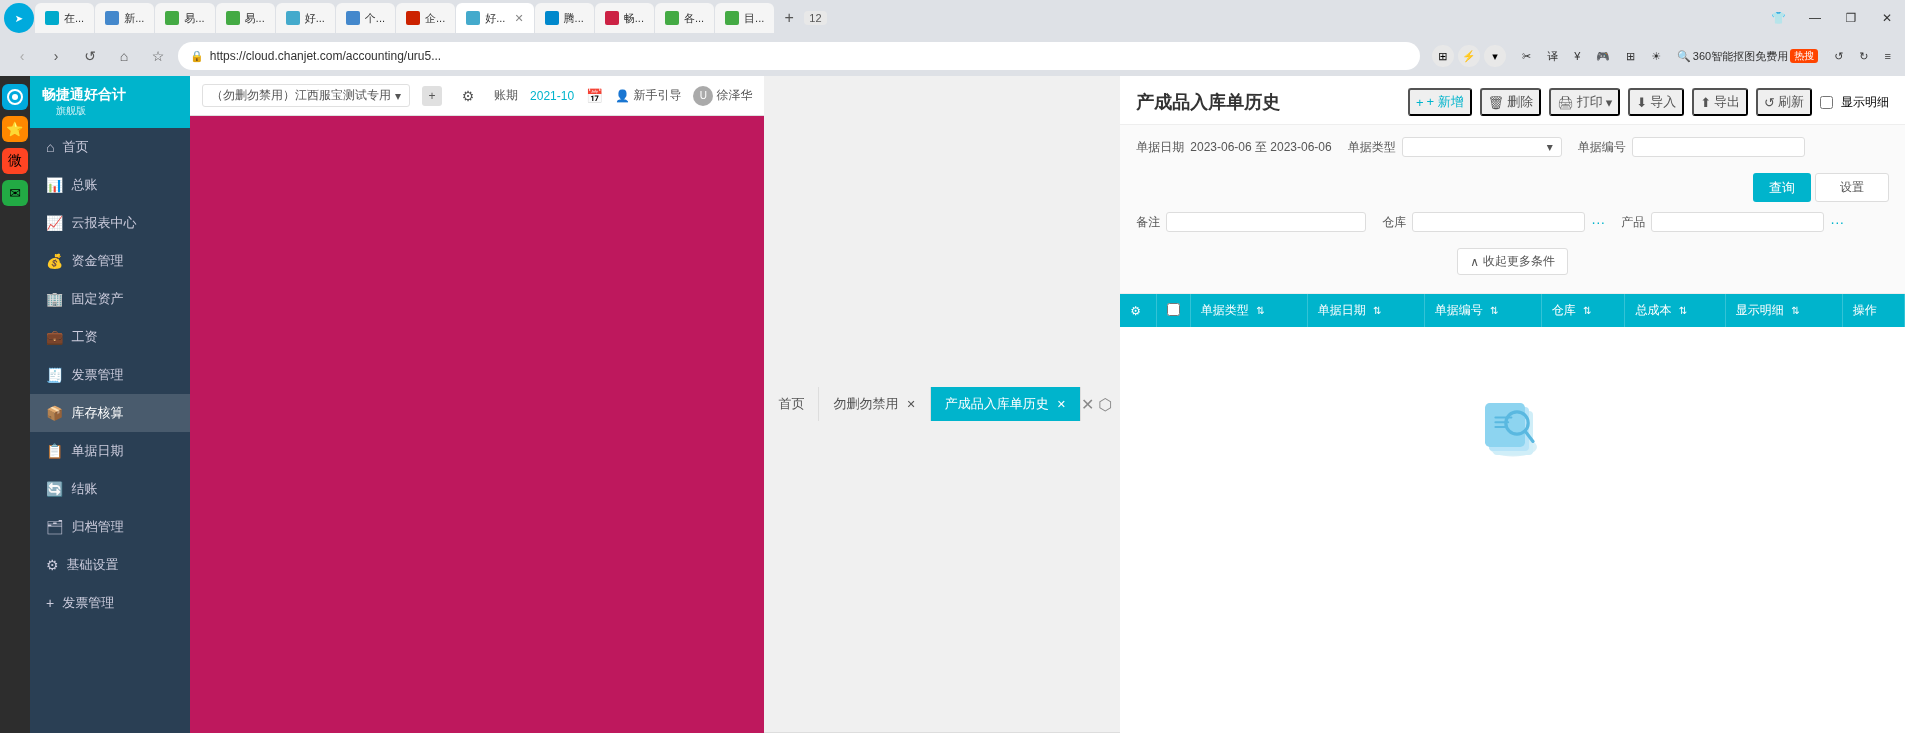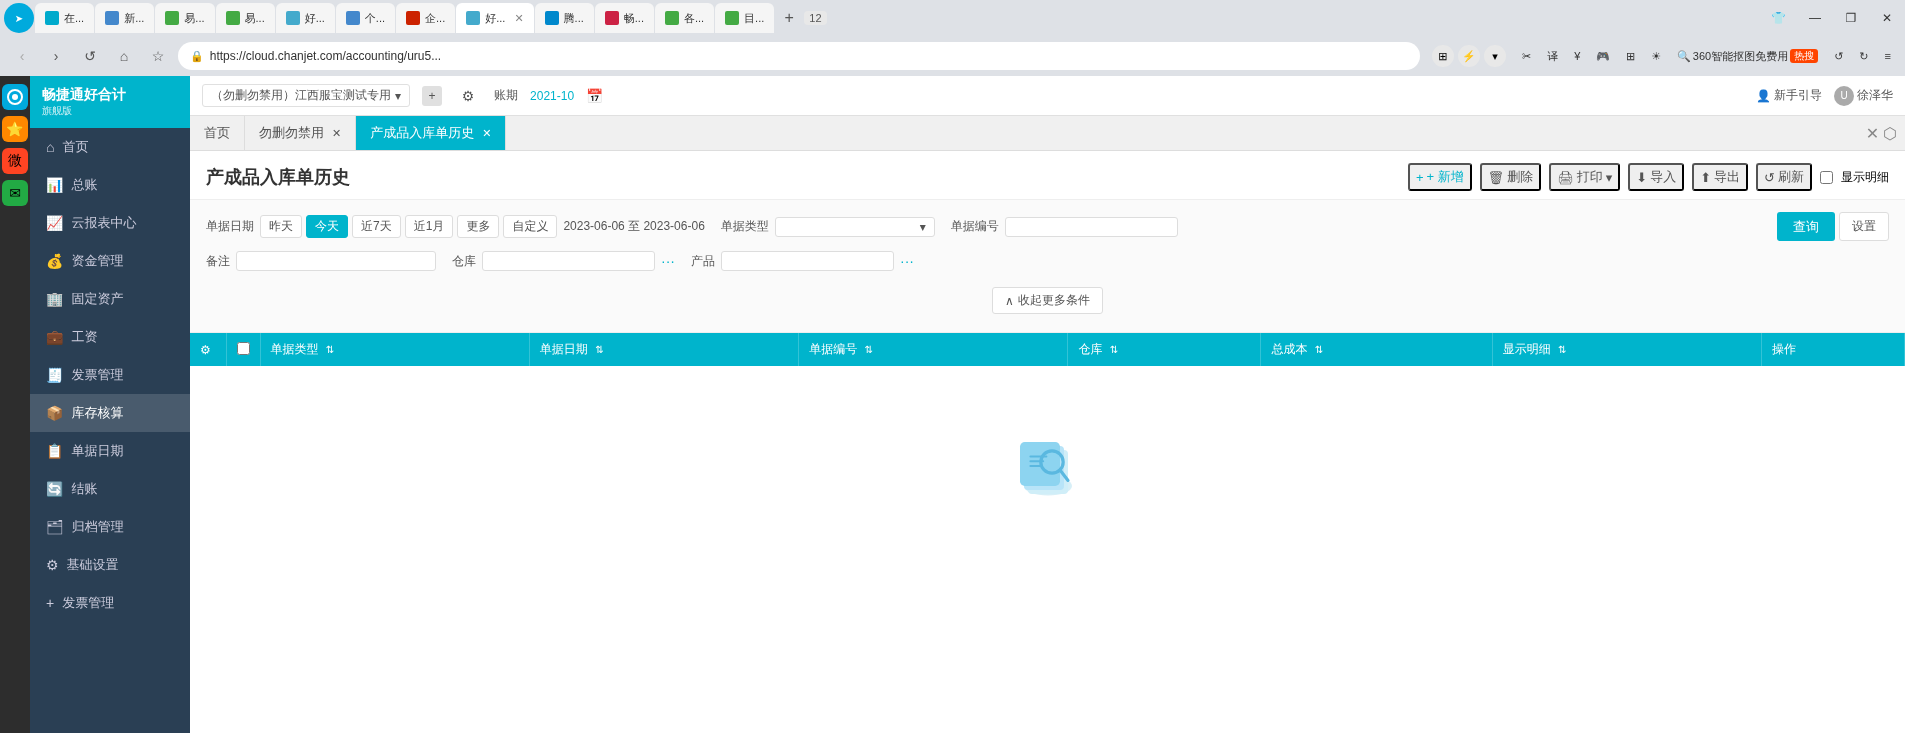--- a/index.html
+++ b/index.html
@@ -31,27 +31,27 @@
     .app-sidebar { position: fixed; left: 0; top: 76px; width: 30px; height: calc(100% - 76px); background: #2d2d2d; display: flex; flex-direction: column; align-items: center; padding-top: 8px; gap: 6px; z-index: 10; }
     .app-icon { width: 26px; height: 26px; border-radius: 6px; display: flex; align-items: center; justify-content: center; cursor: pointer; font-size: 14px; }
 
     
     .main-layout { display: flex; height: calc(100vh - 76px); margin-left: 30px; }
 
     
     .left-nav { width: 160px; background: #2a3f54; display: flex; flex-direction: column; flex-shrink: 0; }
     .left-nav-header { background: #00b4cc; padding: 10px 12px; }
     .left-nav-logo { color: #fff; font-size: 14px; font-weight: bold; }
-    .left-nav-sub { color: rgba(255,255,255,0.8); font-size: 10px; }
+    .left-nav-sub { color: rgba(255,255,255,0.8); font-size: 10px; margin-left: 14px; }
     .nav-item { display: flex; align-items: center; gap: 8px; padding: 10px 16px; color: #ccd; font-size: 13px; cursor: pointer; }
     .nav-item.active { background: rgba(255,255,255,0.15); color: #fff; }
     .nav-item .nav-icon { font-size: 14px; }
 
     
-    .content-area { flex: 1; display: flex; flex-direction: column; background: #14b8a6; overflow: hidden; }
+    .content-area { flex: 1; display: flex; flex-direction: row; background: #be185d; overflow: hidden; }
 
     
     .top-bar { background: #fff; height: 40px; display: flex; align-items: center; padding: 0 12px; gap: 12px; border-bottom: 1px solid #e0e0e0; flex-shrink: 0; }
     .company-selector { display: flex; align-items: center; gap: 4px; color: #555; font-size: 12px; cursor: pointer; border: 1px solid #e0e0e0; padding: 2px 8px; border-radius: 3px; }
     .period-label { font-size: 12px; color: #555; }
     .period-value { font-size: 12px; color: #00b4cc; cursor: pointer; }
     .top-bar-right { margin-left: auto; display: flex; align-items: center; gap: 12px; }
     .help-link { font-size: 12px; color: #555; cursor: pointer; display: flex; align-items: center; gap: 3px; }
     .user-info { font-size: 12px; color: #555; cursor: pointer; display: flex; align-items: center; gap: 3px; }
 
@@ -78,21 +78,21 @@
     .date-btn { padding: 2px 8px; border: 1px solid #ddd; border-radius: 3px; font-size: 12px; color: #555; cursor: pointer; background: #fff; }
     .date-btn.active { background: #00b4cc; color: #fff; border-color: #00b4cc; }
     .date-range { font-size: 12px; color: #555; }
     .select-field { display: flex; align-items: center; gap: 4px; border: 1px solid #ddd; border-radius: 3px; padding: 2px 8px; background: #fff; cursor: pointer; font-size: 12px; color: #555; min-width: 120px; }
     .input-field { border: 1px solid #ddd; border-radius: 3px; padding: 2px 8px; font-size: 12px; color: #555; min-width: 120px; }
     .more-dots { color: #00b4cc; cursor: pointer; font-size: 14px; }
     .collapse-btn { display: flex; align-items: center; gap: 4px; color: #555; font-size: 12px; cursor: pointer; padding: 4px 12px; border: 1px solid #ddd; border-radius: 3px; background: #fff; }
     .collapse-row { display: flex; justify-content: center; padding: 6px 0; }
 
     .search-btn { background: #00b4cc; color: #fff; border: none; border-radius: 3px; padding: 5px 16px; font-size: 13px; cursor: pointer; }
-    .set-btn { background: #fff; color: #555; border: 1px solid #ddd; border-radius: 3px; padding: 5px 12px; font-size: 12px; cursor: pointer; }
+    .set-btn { background: #fff; color: #555; border: 1px solid #ddd; border-radius: 3px; padding: 5px 24px; font-size: 12px; cursor: pointer; }
     .btn-group { display: flex; flex-direction: column; gap: 4px; margin-left: auto; }
 
     
     .data-table { width: 100%; border-collapse: collapse; }
     .table-header { background: #00b4cc; }
     .table-header th { padding: 8px 10px; color: #fff; font-size: 12px; font-weight: normal; text-align: left; border-right: 1px solid rgba(255,255,255,0.2); white-space: nowrap; }
     .table-header th .sort-icon { margin-left: 4px; font-size: 10px; }
     .gear-th { width: 36px; text-align: center; }
     .check-th { width: 30px; text-align: center; }
     .ops-th { text-align: right; }
@@ -373,28 +373,20 @@
           </label>
         </div>
       </div>
 
       <div class="search-form">
 
         <div class="search-row">
 
           <div class="search-field">
             <span class="field-label">单据日期</span>
-            <div class="date-btns">
-              <button class="date-btn">昨天</button>
-              <button class="date-btn active">今天</button>
-              <button class="date-btn">近7天</button>
-              <button class="date-btn">近1月</button>
-              <button class="date-btn">更多</button>
-              <button class="date-btn">自定义</button>
-            </div>
             <span class="date-range">2023-06-06 至 2023-06-06</span>
           </div>
 
           <div class="search-field">
             <span class="field-label">单据类型</span>
             <div class="select-field" style="min-width:160px;">
               <span></span>
               <span style="margin-left:auto;">▾</span>
             </div>
           </div>

